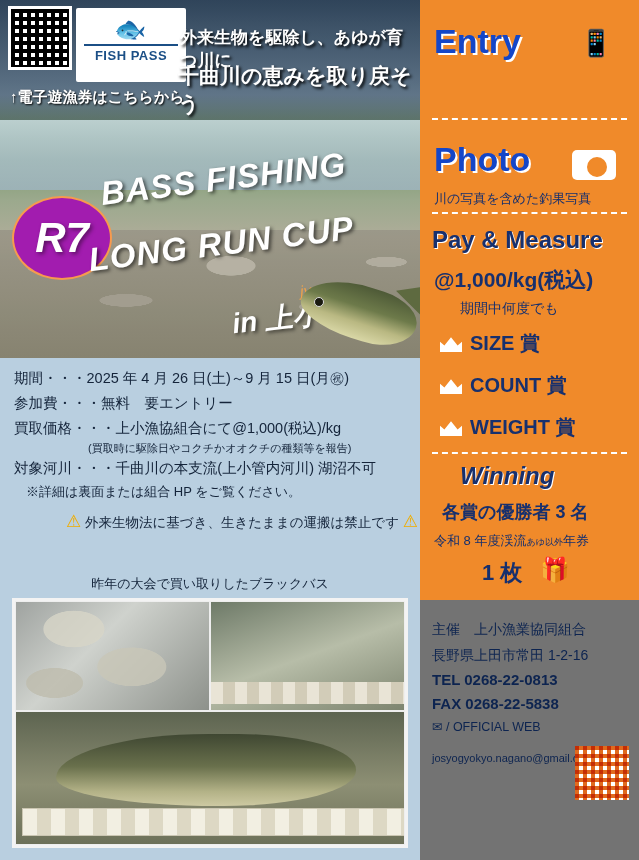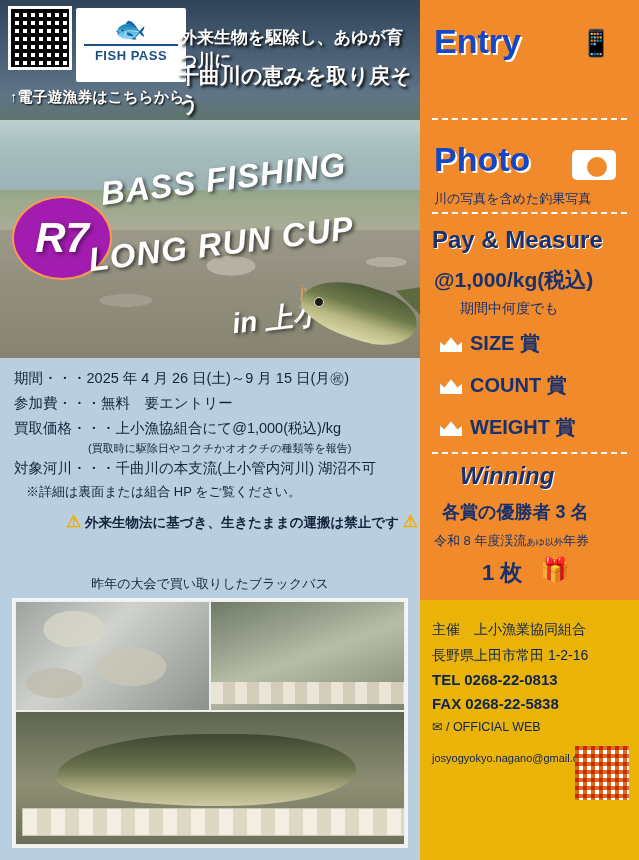--- a/index.html
+++ b/index.html
@@ -154,21 +154,21 @@
   .d-line{
     color:#14243a;font-size:14.5px;line-height:25px;white-space:nowrap;
   }
   .d-sub{
     color:#14243a;font-size:11px;line-height:15px;padding-left:74px;
   }
   .d-note{
     color:#14243a;font-size:13px;line-height:22px;padding-left:12px;
   }
   .warn{
-    margin-top:8px;color:#14243a;font-size:13.5px;font-weight:bold;text-align:center;
+    margin-top:8px;color:#14243a;font-size:13.5px;font-weight:normal;text-align:center;
   }
   .warn .tri{color:#f0ad00;font-size:17px;}
   .caption{
     position:absolute;left:0;top:575px;width:420px;
     text-align:center;color:#14243a;font-size:13px;
   }
 
   
   .photos{
     position:absolute;left:12px;top:598px;width:396px;height:250px;
@@ -291,21 +291,21 @@
   .prize .sup{font-size:9px;}
   .one{
     position:absolute;left:62px;top:558px;
     color:#17306e;font-size:22px;font-weight:bold;
   }
   .gift{
     position:absolute;left:120px;top:556px;font-size:24px;color:#fff;
   }
   .contact{
     position:absolute;left:0;top:600px;width:219px;height:260px;
-    background:#eab308;padding:16px 12px 0 12px;box-sizing:border-box;
+    background:#737373;padding:16px 12px 0 12px;box-sizing:border-box;
   }
   .c-line{color:#0d2450;font-size:14px;line-height:26px;}
   .c-small{color:#0d2450;font-size:12.5px;line-height:22px;}
   .c-tel{color:#0d2450;font-size:15px;font-weight:bold;line-height:24px;}
   .c-mail{color:#0d2450;font-size:11px;margin-top:14px;}
   .qr-right{
     position:absolute;right:10px;top:146px;width:54px;height:54px;
     background:
       repeating-linear-gradient(to right,#e06b1e 0 4px,#fff 4px 8px),
       repeating-linear-gradient(to bottom,#e06b1e 0 4px,#fff 4px 8px);

